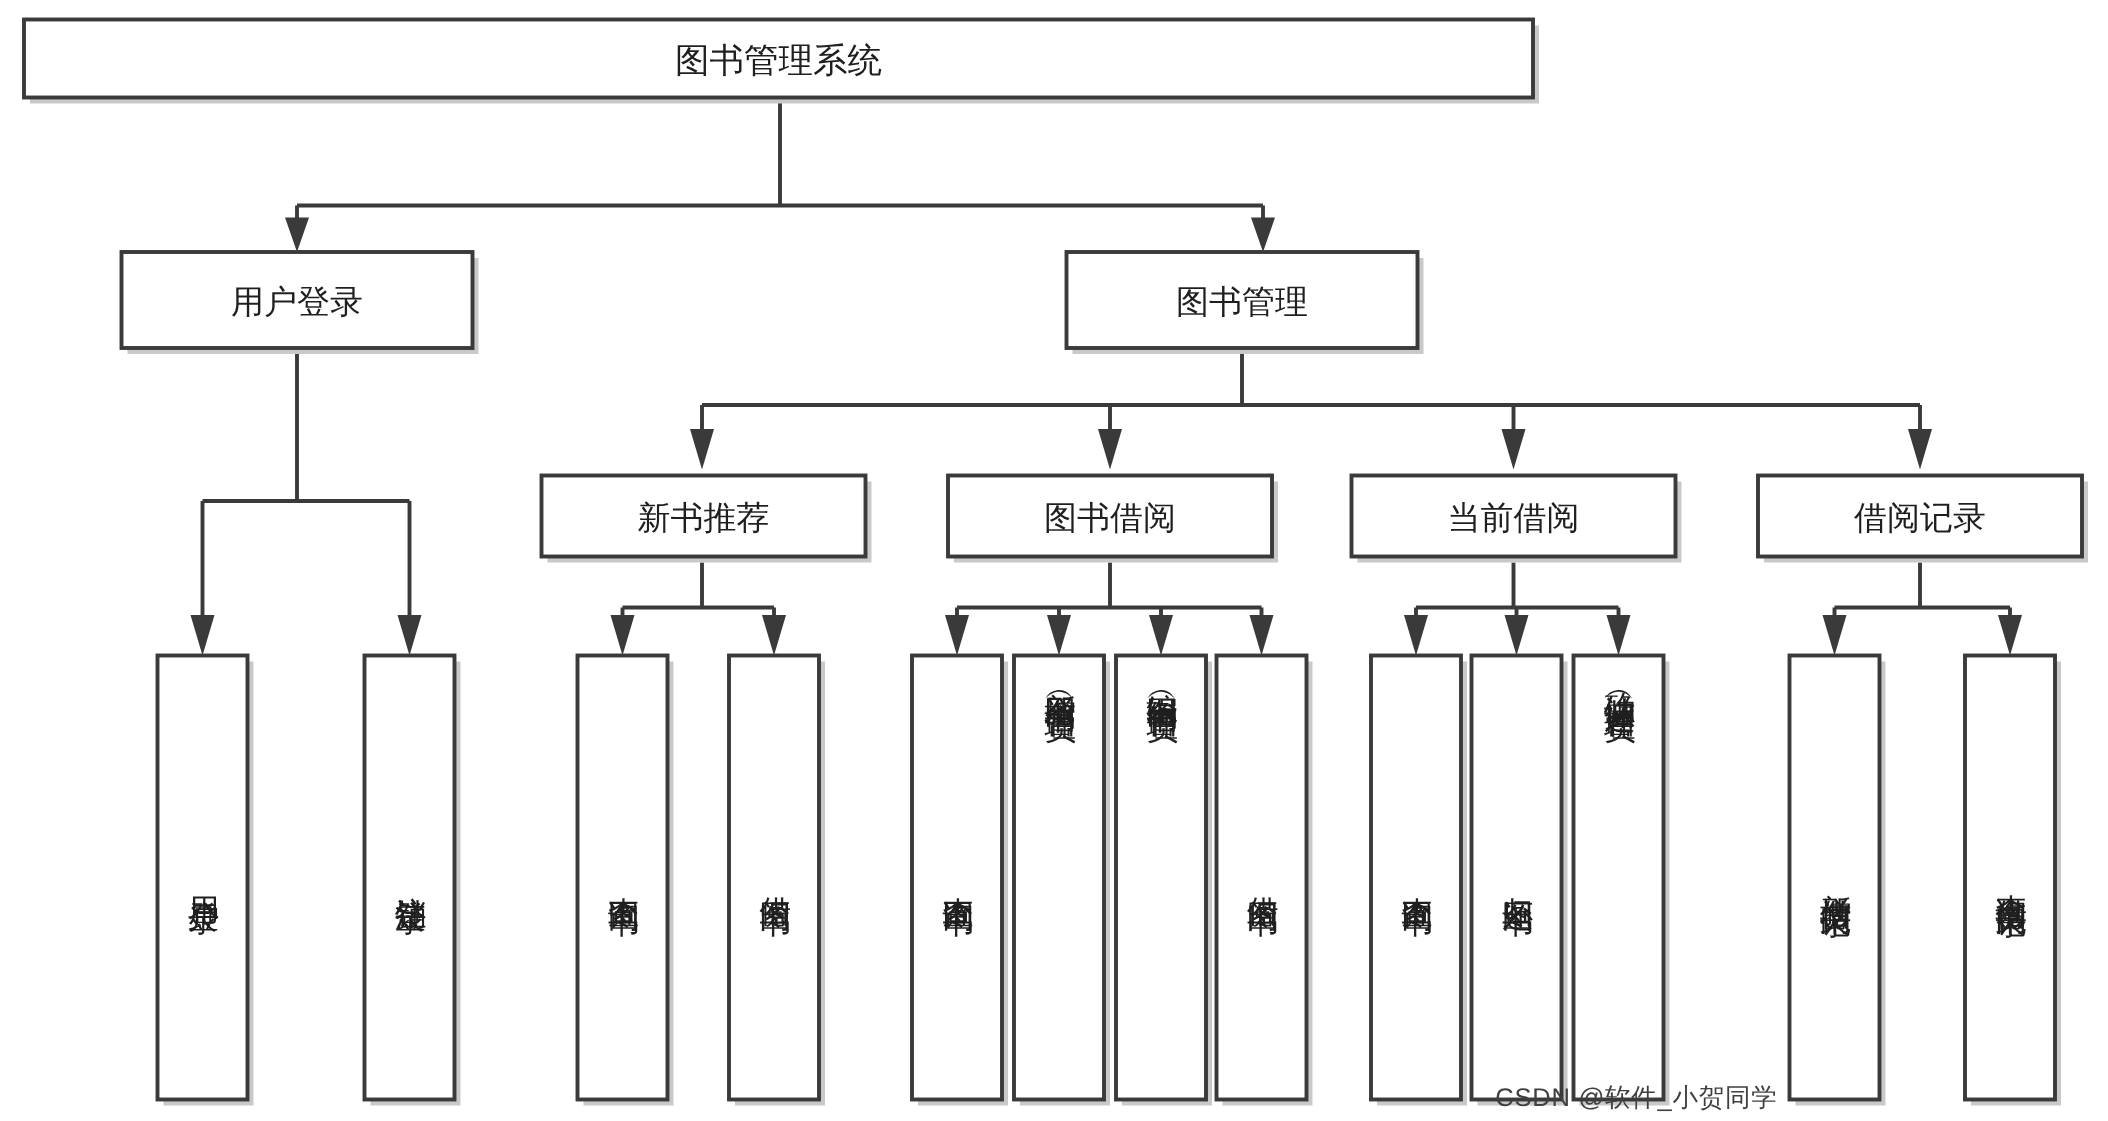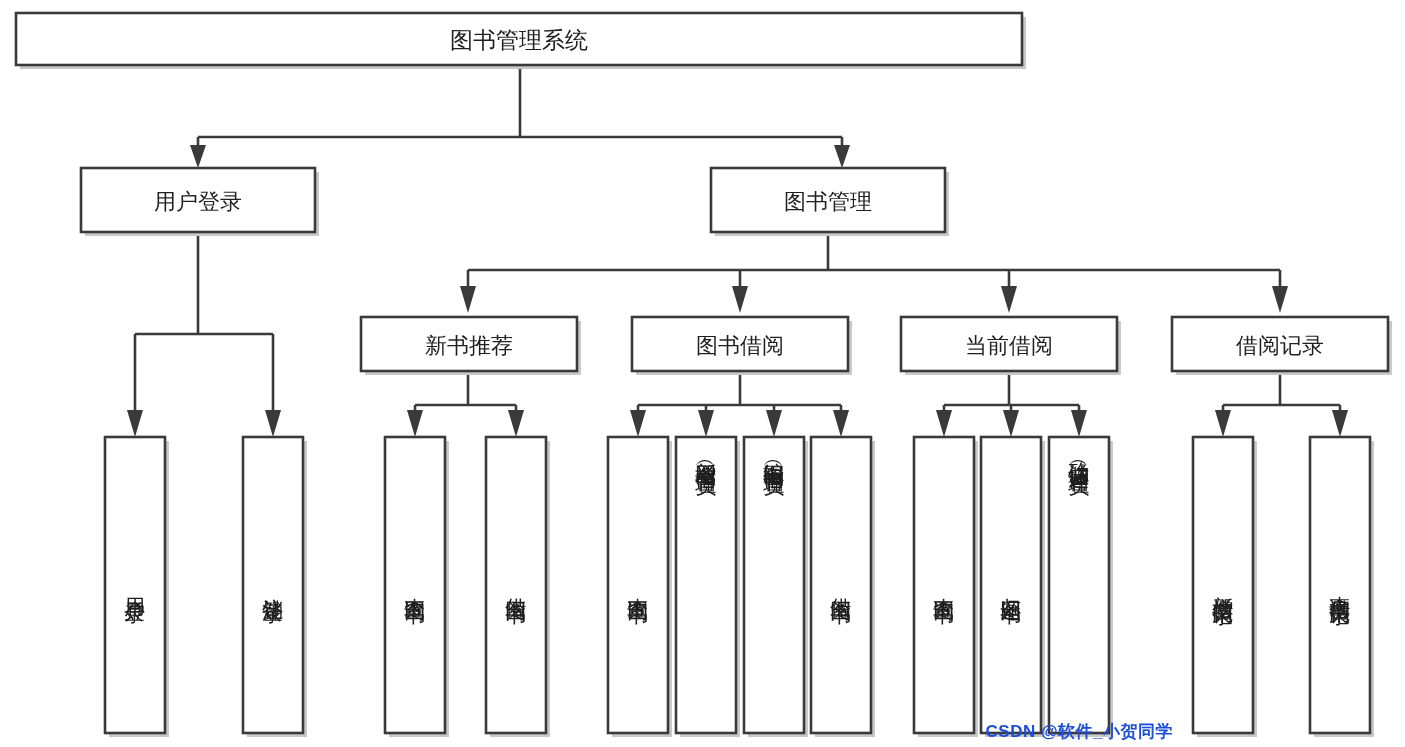--- a/index.html
+++ b/index.html
@@ -68,28 +68,27 @@
     font-family: "Liberation Sans", "DejaVu Sans", sans-serif;
     font-size: 21px;
     line-height: 1.12;
     letter-spacing: 2px;
     color: #1f1f1f;
     white-space: nowrap;
     text-align: center;
   }
   #watermark {
     position: absolute;
-    right: 20px;
+    right: 8px;
     bottom: 4px;
     font-family: "Liberation Sans", "DejaVu Sans", sans-serif;
     font-size: 17px;
-    color: #1d4ed8;
+    color: #404040;
     letter-spacing: 0.5px;
     user-select: none;
-    font-weight: bold;
   }
 </style>
 </head>
 <body>
 
 <div id="diagram-root">
 
   <svg id="tree-svg" viewBox="0 0 1405 747">
 
     <g>

